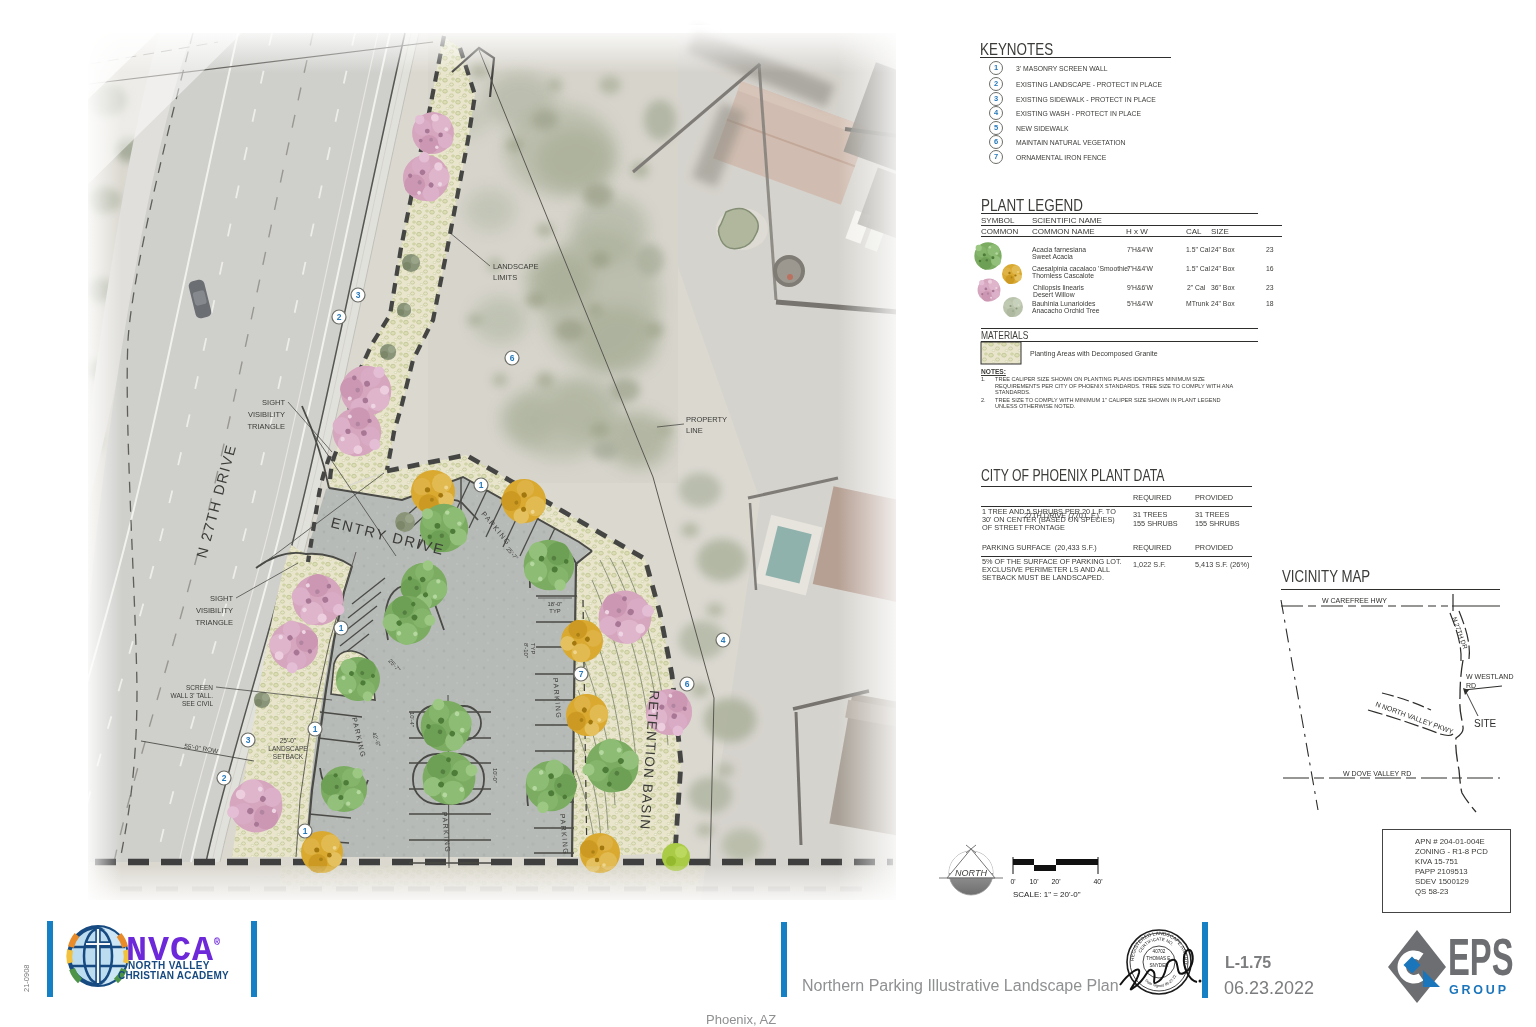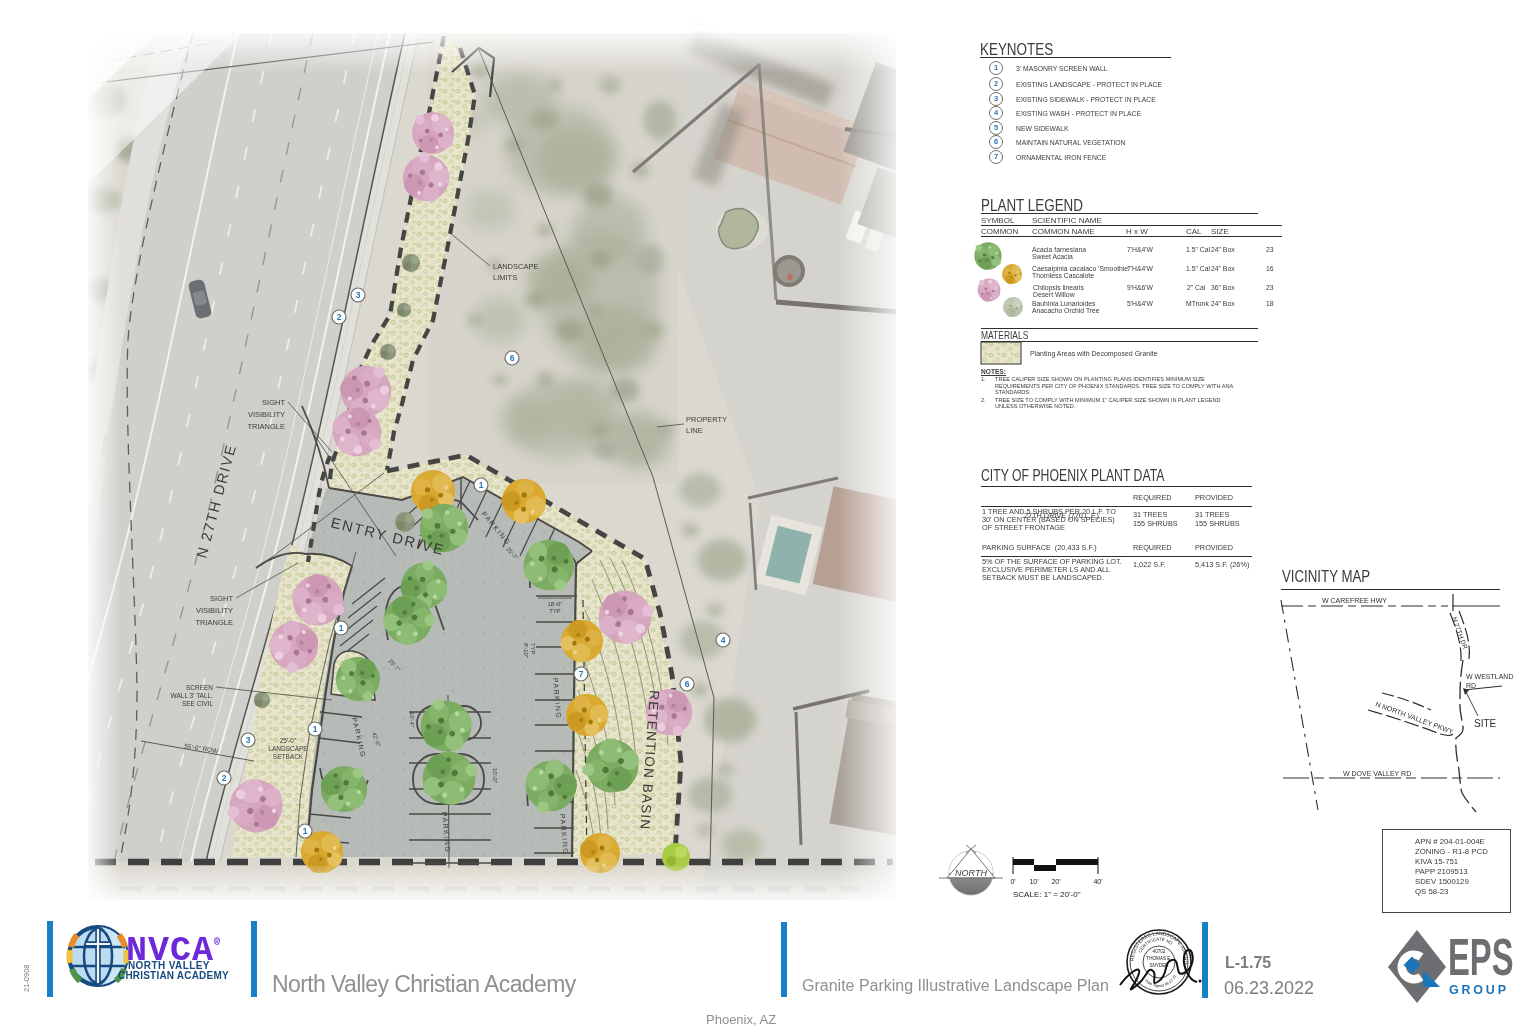--- a/index.html
+++ b/index.html
@@ -864,26 +864,25 @@
 <div class="abs" style="left:22px;top:962px;width:30px;height:30px;color:#777;font-size:7.5px;transform:rotate(-90deg);transform-origin:center;white-space:nowrap;">21-0908</div>
 
 <div class="abs" style="left:47px;top:921px;width:6px;height:76px;background:#1581c4;"></div>
 
 <div class="abs" style="left:126px;top:927px;width:130px;color:#6d28d9;font-family:Liberation Mono, monospace;font-weight:bold;font-size:35px;line-height:31px;letter-spacing:1px;">NVCA<span style="font-size:10px;vertical-align:15px;letter-spacing:0;">®</span></div>
 <div class="abs" style="left:128px;top:961px;width:110px;color:#164a80;font-weight:bold;font-size:10px;text-align:left;letter-spacing:.4px;line-height:10px;">NORTH VALLEY</div>
 <div class="abs" style="left:118px;top:971px;width:130px;color:#164a80;font-weight:bold;font-size:10px;letter-spacing:.2px;line-height:10px;">CHRISTIAN ACADEMY</div>
 
 <div class="abs" style="left:251px;top:921px;width:6px;height:76px;background:#1581c4;"></div>
 
-<div class="abs" style="left:272px;top:971px;color:#8f9092;font-size:23px;letter-spacing:-.6px;">North Valley Christian Academy</div>
 
 <div class="abs" style="left:706px;top:981px;color:#8f9092;font-size:13px;margin-top:31px;">Phoenix, AZ</div>
 
 <div class="abs" style="left:781px;top:922px;width:6px;height:75px;background:#1581c4;"></div>
 
-<div class="abs" style="left:802px;top:977px;color:#8f9092;font-size:16px;">Granite Parking Illustrative Landscape Plan</div>
+<div class="abs" style="left:802px;top:977px;color:#8f9092;font-size:16px;">Northern Parking Illustrative Landscape Plan</div>
 
 <div class="abs" style="left:1202px;top:922px;width:6px;height:76px;background:#1581c4;"></div>
 
 <div class="abs" style="left:1225px;top:954px;color:#7c7d7f;font-size:16px;font-weight:bold;">L-1.75</div>
 
 <div class="abs" style="left:1224px;top:978px;color:#7c7d7f;font-size:18px;">06.23.2022</div>
 </div>
 
 </body></html>

